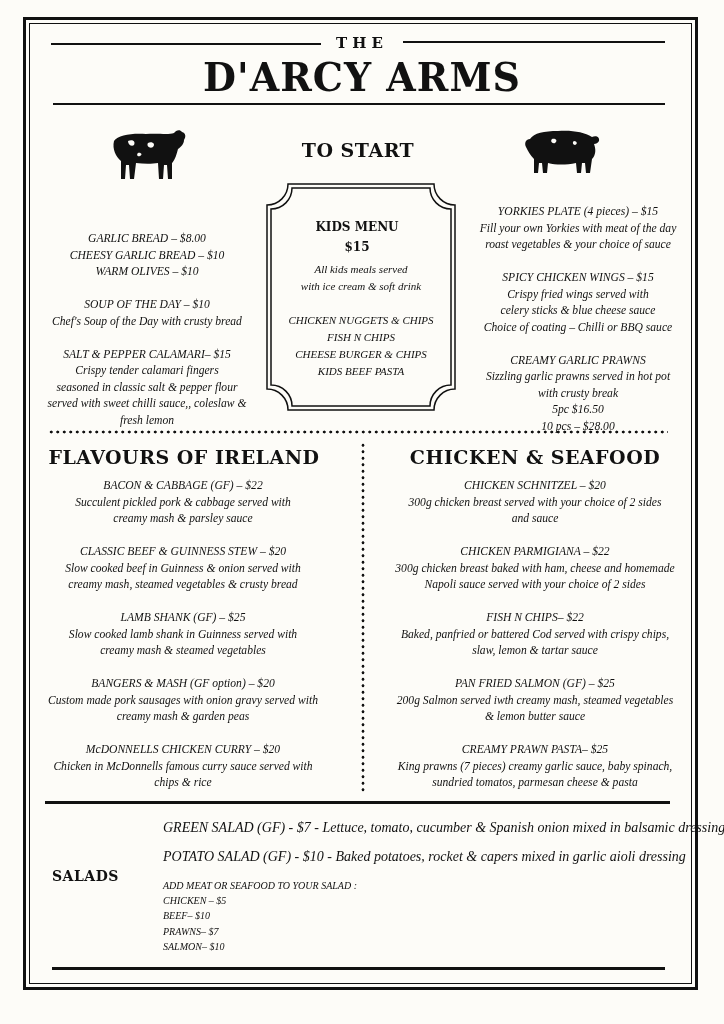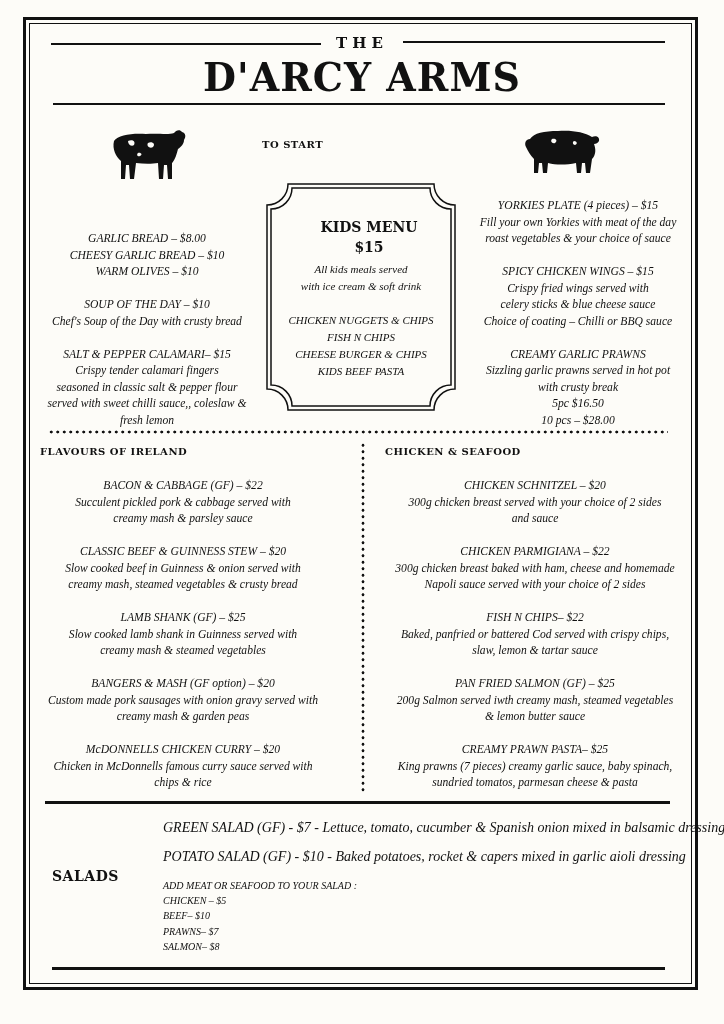--- a/index.html
+++ b/index.html
@@ -11,35 +11,35 @@
   .frame-inner { position: absolute; left: 29px; top: 23px; width: 663px; height: 961px; border: 1.5px solid #111; }
 
   
   .hdr-line { position: absolute; height: 2px; background: #111; }
   .the { position: absolute; left: 0; width: 724px; top: 34px; text-align: center;
          font-family: "DejaVu Serif", serif; font-weight: bold; font-size: 15px; letter-spacing: 5px; }
   .title { position: absolute; left: 0; width: 724px; top: 54px; text-align: center;
            font-family: "DejaVu Serif", serif; font-weight: bold; font-size: 38px; letter-spacing: 1px;
            transform: scaleY(1.05); }
 
-  .sec-head { position: absolute; font-family: "DejaVu Serif", serif;
-              font-weight: bold; font-size: 10px; letter-spacing: 0.5px; }
+  .sec-head { position: absolute; text-align: center; font-family: "DejaVu Serif", serif;
+              font-weight: bold; font-size: 19px; letter-spacing: 0.5px; }
 
   .items { position: absolute; text-align: center; font-family: "Liberation Serif", serif;
            font-style: italic; font-size: 11.6px; line-height: 16.5px; }
   .item { margin-bottom: 16.5px; }
   .item .ln { display: block; white-space: nowrap; }
 
   .animal { position: absolute; }
 
   
   .kids { position: absolute; left: 266px; top: 183px; width: 190px; height: 228px; }
   .kids svg { position: absolute; left: 0; top: 0; }
-  .kids-title { position: absolute; left: 12px; width: 182px; top: 34px; text-align: center;
-                font-family: "DejaVu Serif", serif; font-weight: bold; font-size: 14px; line-height: 20px; }
+  .kids-title { position: absolute; left: 0; width: 182px; top: 34px; text-align: center;
+                font-family: "DejaVu Serif", serif; font-weight: bold; font-size: 12px; line-height: 20px; }
   .kids-body { position: absolute; left: 0; width: 190px; top: 78px; text-align: center;
                font-family: "Liberation Serif", serif; font-style: italic; font-size: 11px; line-height: 17px; }
   .kids-body .ln { display: block; white-space: nowrap; }
 
   .dots-h { position: absolute; left: 48px; top: 430px; width: 620px; height: 4px;
             background-image: radial-gradient(circle, #111 1.4px, transparent 1.6px);
             background-size: 6.5px 4px; background-repeat: repeat-x; }
   .dots-v { position: absolute; left: 361px; top: 442px; width: 4px; height: 352px;
             background-image: radial-gradient(circle, #111 1.4px, transparent 1.6px);
             background-size: 4px 6.5px; background-repeat: repeat-y; }
@@ -110,21 +110,21 @@
     <span class="ln">All kids meals served</span>
     <span class="ln">with ice cream &amp; soft drink</span>
     <span class="ln" style="height:17px;"></span>
     <span class="ln">CHICKEN NUGGETS &amp; CHIPS</span>
     <span class="ln">FISH N CHIPS</span>
     <span class="ln">CHEESE BURGER &amp; CHIPS</span>
     <span class="ln">KIDS BEEF PASTA</span>
   </div>
 </div>
 
-<div class="items" style="left:458px; top:198px; width:240px;">
+<div class="items" style="left:458px; top:204px; width:240px;">
   <div class="item">
     <span class="ln">YORKIES PLATE (4 pieces) – $15</span>
     <span class="ln">Fill your own Yorkies with meat of the day</span>
     <span class="ln">roast vegetables &amp; your choice of sauce</span>
   </div>
   <div class="item">
     <span class="ln">SPICY CHICKEN WINGS – $15</span>
     <span class="ln">Crispy fried wings served with</span>
     <span class="ln">celery sticks &amp; blue cheese sauce</span>
     <span class="ln">Choice of coating – Chilli or BBQ sauce</span>
@@ -201,15 +201,15 @@
 
 <div class="rule" style="left:45px; top:801px; width:625px;"></div>
 <div class="salad-line" style="top:820px;">GREEN SALAD (GF) - $7  - Lettuce, tomato, cucumber &amp; Spanish onion mixed in balsamic dressing</div>
 <div class="salad-line" style="top:849px;">POTATO SALAD (GF) - $10  - Baked potatoes, rocket &amp; capers mixed in garlic aioli dressing</div>
 <div class="salads-head">SALADS</div>
 <div class="addons">
   <span class="ln">ADD MEAT OR SEAFOOD TO YOUR SALAD :</span>
   <span class="ln">CHICKEN – $5</span>
   <span class="ln">BEEF– $10</span>
   <span class="ln">PRAWNS– $7</span>
-  <span class="ln">SALMON– $8</span>
+  <span class="ln">SALMON– $10</span>
 </div>
 <div class="rule" style="left:52px; top:967px; width:613px;"></div>
 
 </body></html>

